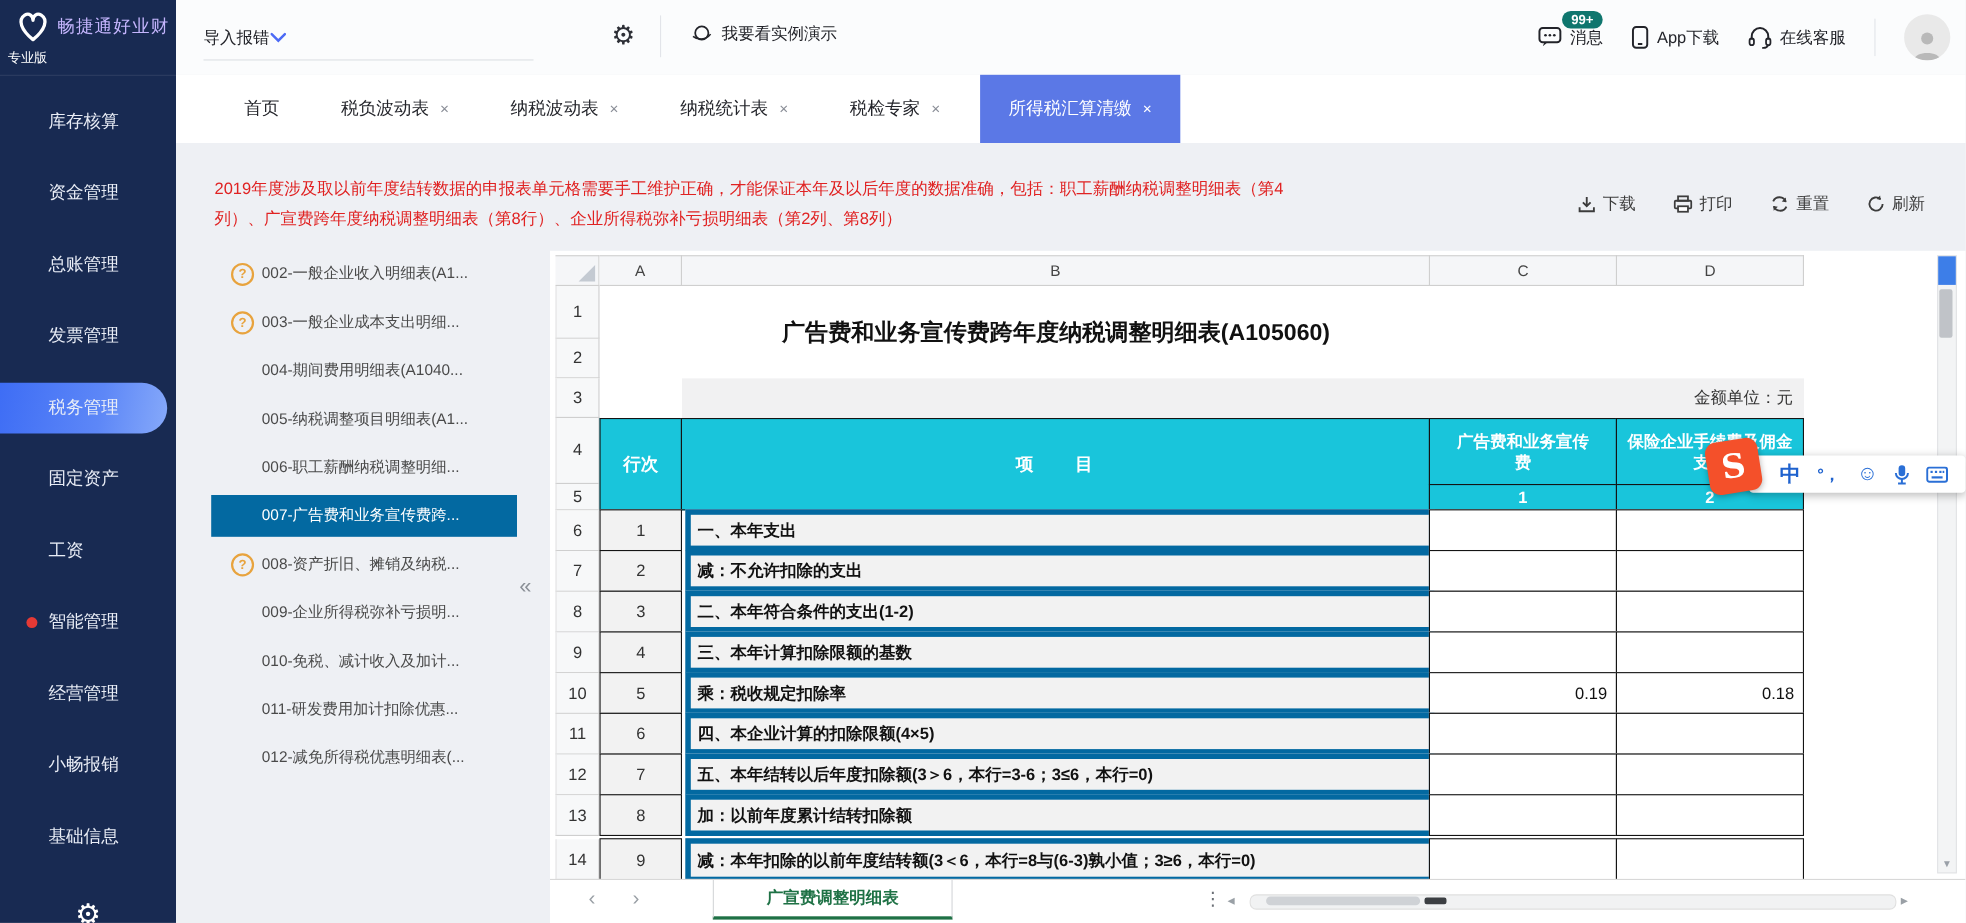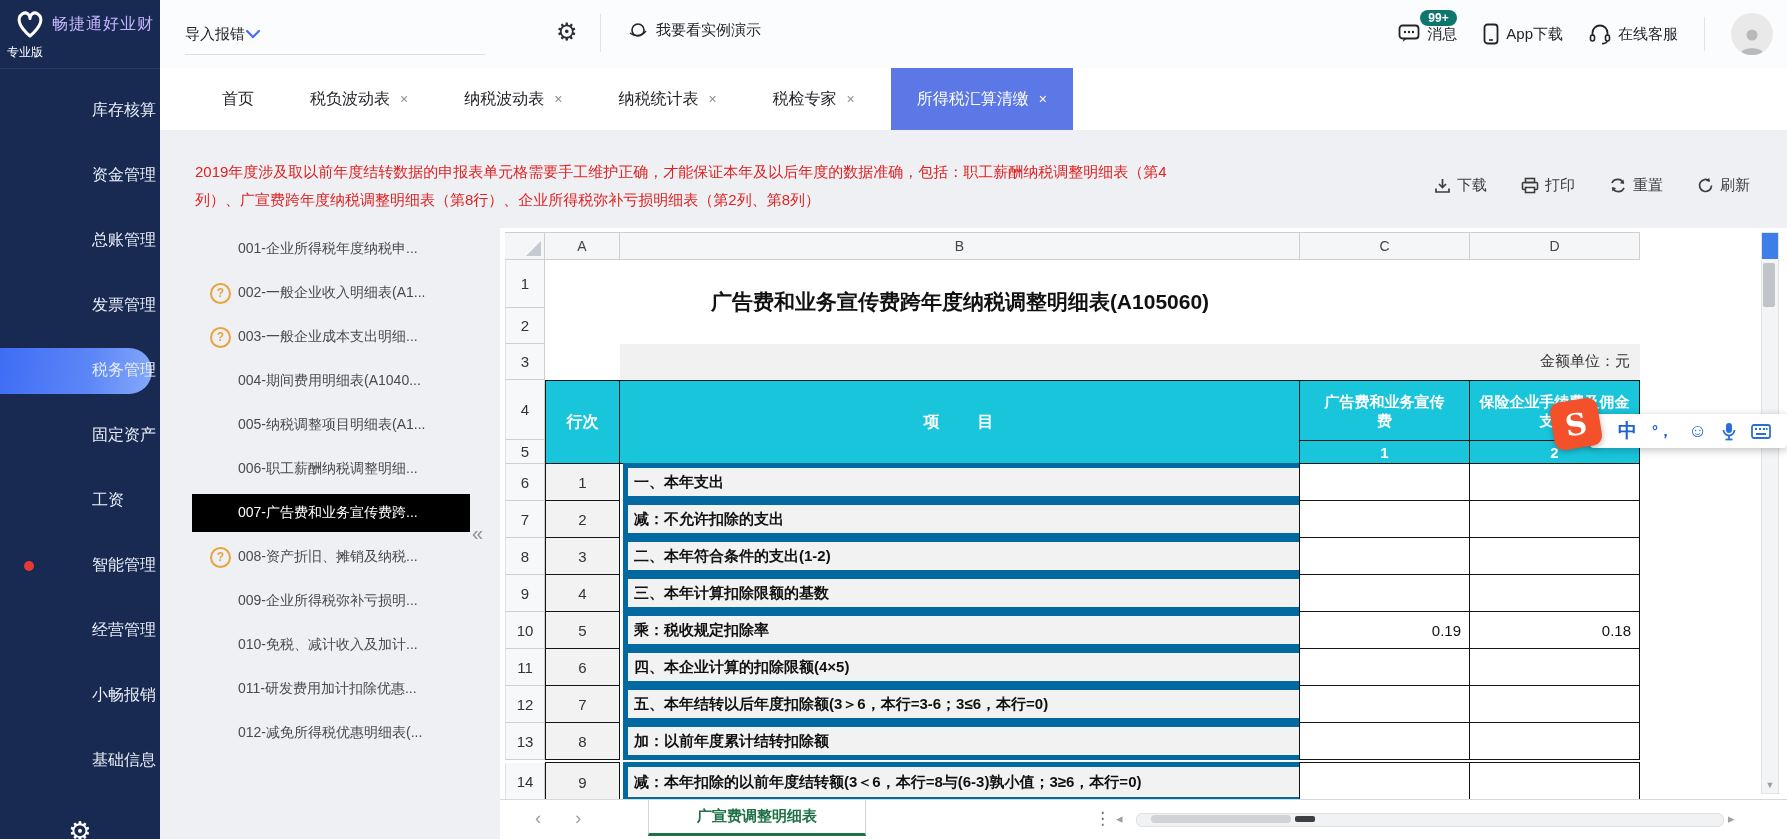--- a/index.html
+++ b/index.html
@@ -11,21 +11,21 @@
   
   .sidebar{position:absolute;left:0;top:0;width:160px;height:839px;background:#182A52;z-index:5;}
   .logo-block{position:relative;height:68px;border-bottom:1px solid rgba(255,255,255,.08);}
   .logo-icon{position:absolute;left:14px;top:9px;}
   .logo-name{position:absolute;left:52px;top:14px;color:#c4b5fd;font-size:16px;font-weight:normal;letter-spacing:1px;}
   .logo-edition{position:absolute;left:7px;top:44px;color:#fff;font-size:12px;}
   .nav{position:absolute;left:0;top:78px;width:160px;}
   .nav-item{position:relative;height:65px;display:flex;align-items:center;padding-left:44px;color:#E9EDF6;font-size:16px;cursor:pointer;}
   .nav-pill{position:absolute;left:0;top:10px;width:152px;height:46px;border-radius:0 23px 23px 0;
     background:linear-gradient(100deg,#3E6DF5 0%,#5D87F7 60%,#86A9FA 100%);z-index:0;}
-  .nav-item span.lbl{position:relative;z-index:1;margin-left:48px;}
+  .nav-item span.lbl{position:relative;z-index:1;}
   .nav-dot{position:absolute;left:24px;top:28px;width:10px;height:10px;border-radius:50%;background:#E53935;}
   .side-gear{position:absolute;left:0;bottom:-8px;width:160px;text-align:center;color:#fff;font-size:26px;}
   
   .topbar{position:absolute;left:160px;top:0;width:1627px;height:68px;background:#fbfcfd;display:flex;align-items:center;}
   .imp-select{position:absolute;left:25px;top:14px;width:300px;height:40px;border-bottom:1px solid #dcdfe4;
     display:flex;align-items:center;font-size:15px;color:#23242a;cursor:pointer;}
   .imp-select .chev{color:#4D6BF5;}
   .top-gear{position:absolute;left:396px;top:18px;font-size:24px;color:#2d2f36;cursor:pointer;}
   .top-div{position:absolute;left:440px;top:14px;width:1px;height:38px;background:#e2e4e9;}
   .demo{position:absolute;left:468px;top:20px;display:flex;align-items:center;gap:8px;font-size:15px;color:#23242a;cursor:pointer;}
@@ -45,21 +45,21 @@
   .content{position:absolute;left:160px;top:130px;width:1627px;height:709px;background:#eef0f4;}
   .notice{position:absolute;left:35px;top:28px;width:1200px;font-size:15px;line-height:28px;color:#E02222;}
   .actions{position:absolute;right:37px;top:46px;display:flex;gap:34px;}
   .act{display:flex;align-items:center;gap:6px;font-size:15px;color:#3c3c3c;cursor:pointer;}
   
   .rlist{position:absolute;left:0;top:100px;width:340px;}
   .ritem{position:relative;height:38px;margin-bottom:6px;margin-left:32px;width:278px;display:flex;align-items:center;cursor:pointer;}
   .ritem .help{position:absolute;left:18px;width:17px;height:17px;border:2px solid #E8A33D;border-radius:50%;
     color:#E8A33D;font-size:12px;font-weight:bold;display:flex;align-items:center;justify-content:center;}
   .ritem .rlabel{margin-left:46px;font-size:14px;color:#4a4a4a;white-space:nowrap;overflow:hidden;}
-  .ritem.sel{background:#000000;}
+  .ritem.sel{background:#0369a1;}
   .ritem.sel .rlabel{color:#fff;}
   .collapse{position:absolute;left:312px;top:392px;color:#8a8f96;font-size:20px;cursor:pointer;}
   
   .sheet{position:absolute;left:340px;top:98px;right:0;bottom:0;background:#fff;overflow:hidden;}
   .hcell{position:absolute;background:#f5f6f8;border-right:1px solid #cfcfcf;border-bottom:1px solid #cfcfcf;border-top:1px solid #cfcfcf;
     display:flex;align-items:center;justify-content:center;font-size:14px;color:#444;box-sizing:border-box;}
   .gcell{position:absolute;left:5px;width:40px;background:#f7f8f9;border-right:1px solid #cfcfcf;border-bottom:1px solid #cfcfcf;border-left:1px solid #e3e3e3;
     display:flex;align-items:center;justify-content:center;font-size:15px;color:#333;box-sizing:border-box;}
   .corner-tri{position:absolute;right:3px;bottom:3px;width:0;height:0;border-left:15px solid transparent;border-bottom:15px solid #c4cad2;}
   .title-cell{position:absolute;left:120px;top:32px;width:680px;height:84px;display:flex;align-items:center;justify-content:center;
@@ -286,23 +286,20 @@
         <svg width="17" height="17" viewBox="0 0 17 17">
             <path d="M14.5 8.5 A6 6 0 1 1 12.5 4" fill="none" stroke="#3c3c3c" stroke-width="1.7"></path>
             <path d="M12.2 0.8 L12.8 4.8 L8.9 3.9 Z" fill="#3c3c3c"></path>
           </svg>
       </span>
         <span>刷新</span>
     </div>
   </div>
 
   <div class="rlist">
-    <div class="ritem">
-        <span class="rlabel">001-企业所得税年度纳税申...</span>
-      </div>
     <div class="ritem">
         <span class="help">?</span>
         <span class="rlabel">002-一般企业收入明细表(A1...</span>
       </div>
     <div class="ritem">
         <span class="help">?</span>
         <span class="rlabel">003-一般企业成本支出明细...</span>
       </div>
     <div class="ritem">
         <span class="rlabel">004-期间费用明细表(A1040...</span>

